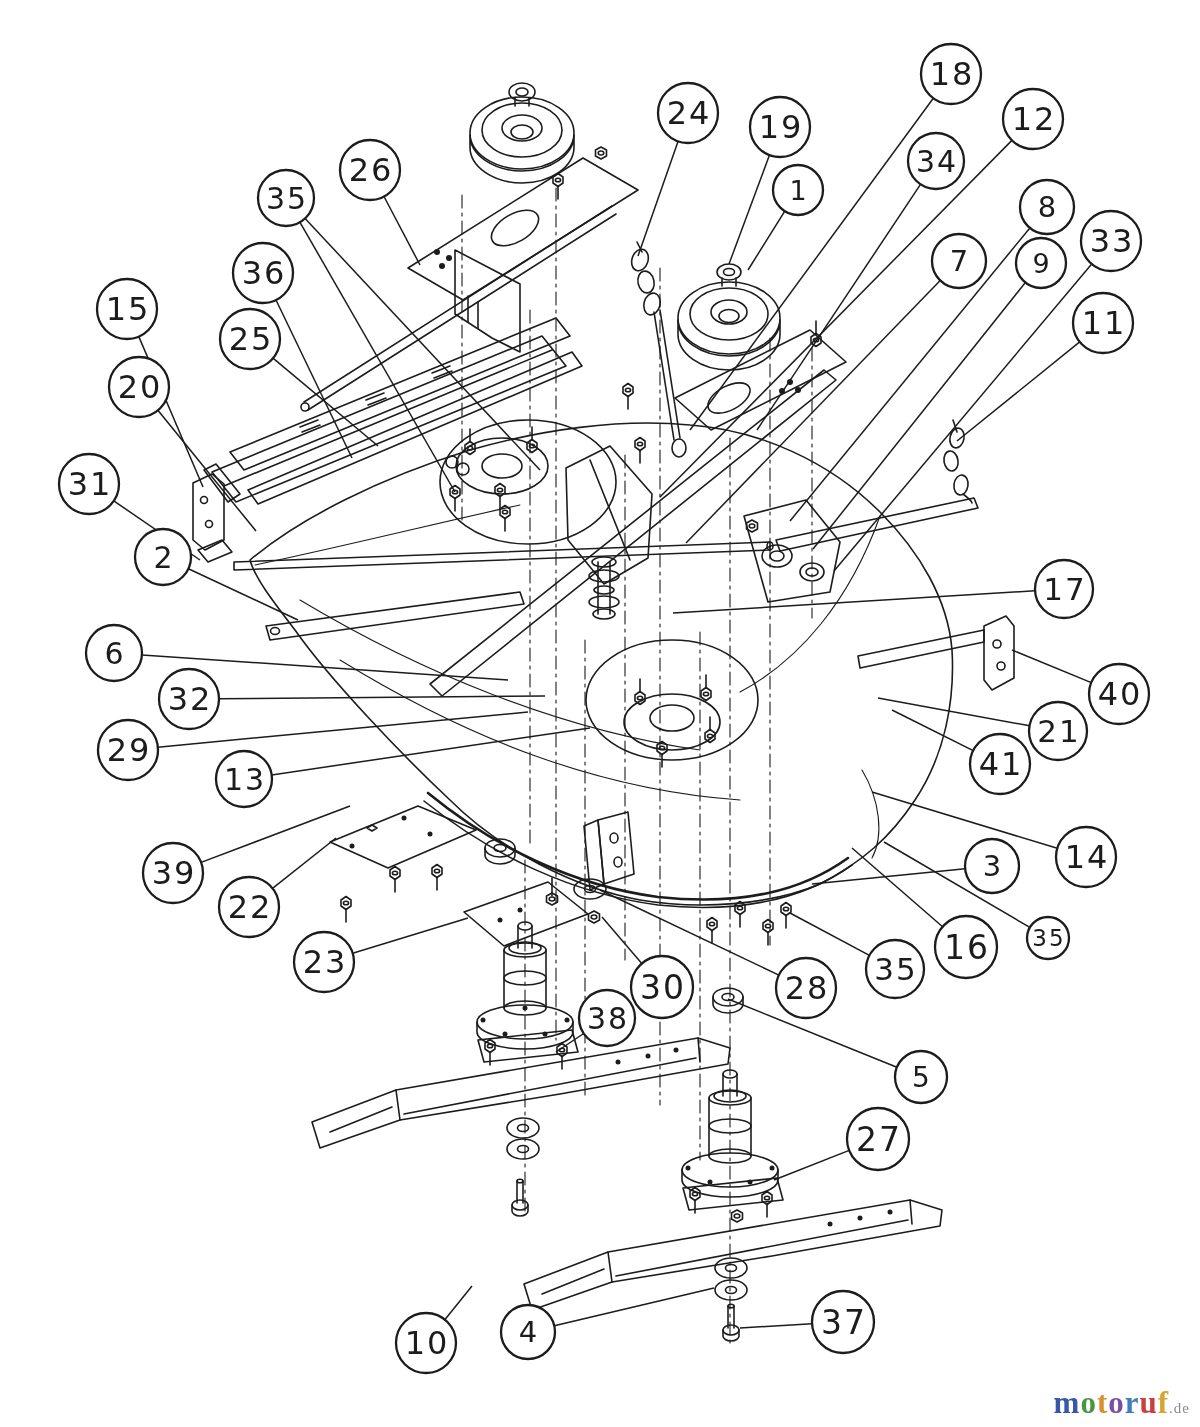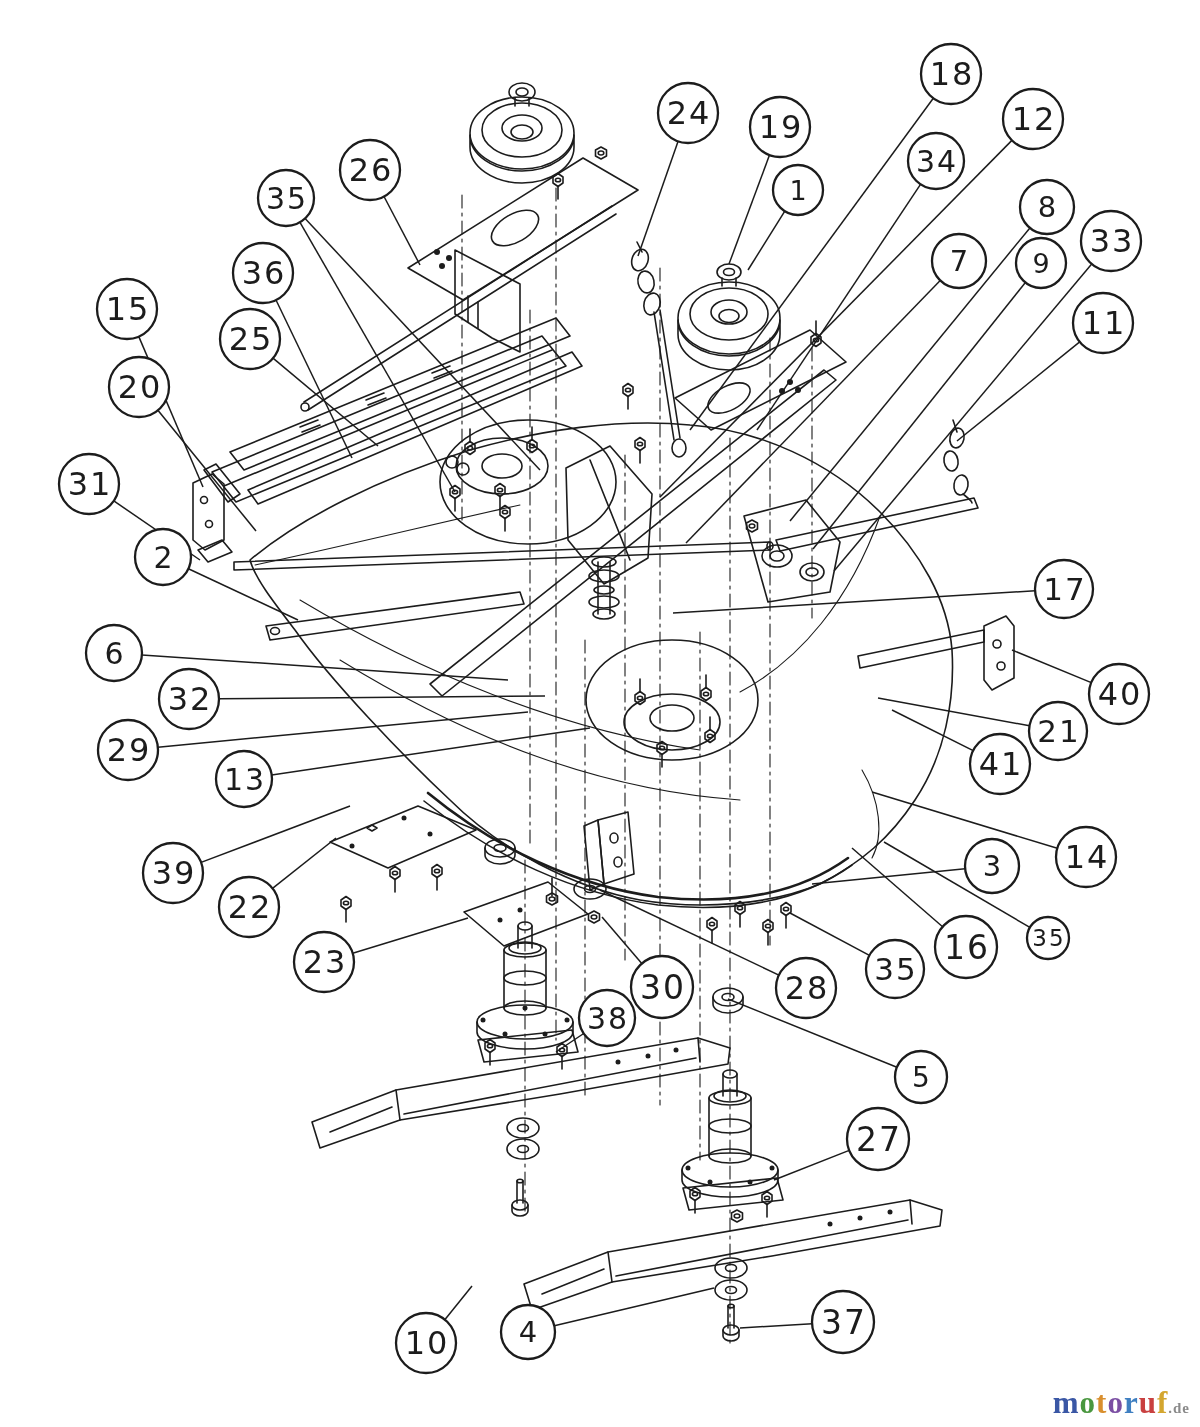--- a/index.html
+++ b/index.html
@@ -10,21 +10,21 @@
   .art .thin{stroke-width:1.1;}
   .art .thick{stroke-width:2.6;}
   .art .dashdot{stroke-width:1.1;stroke-dasharray:13 5 3 5;}
   .art .dot{fill:#1c1c1c;stroke:none;}
   .leader{stroke:#1c1c1c;stroke-width:1.5;fill:none;}
   .balloon{fill:#ffffff;stroke:#1c1c1c;stroke-width:2.3;}
   .balloon-label{fill:#1c1c1c;font-family:"DejaVu Sans",sans-serif;letter-spacing:2px;
                  text-anchor:middle;}
   .watermark{position:absolute;right:10px;bottom:6px;font-family:"Liberation Serif",serif;
              font-weight:bold;font-size:31px;letter-spacing:1px;user-select:none;}
-  .watermark .suffix{font-size:15px;font-weight:bold;}
+  .watermark .suffix{font-size:15px;font-weight:normal;}
 </style>
 </head>
 <body>
 
 <div class="stage">
 <svg width="1200" height="1427" viewBox="0 0 1200 1427">
   <defs>
     <g id="bolt">
       <path d="M-5,-3 L0,-6.5 L5,-3 L5,3 L0,6.5 L-5,3 Z"></path>
       <ellipse cx="0" cy="0" rx="2.6" ry="1.8"></ellipse>

